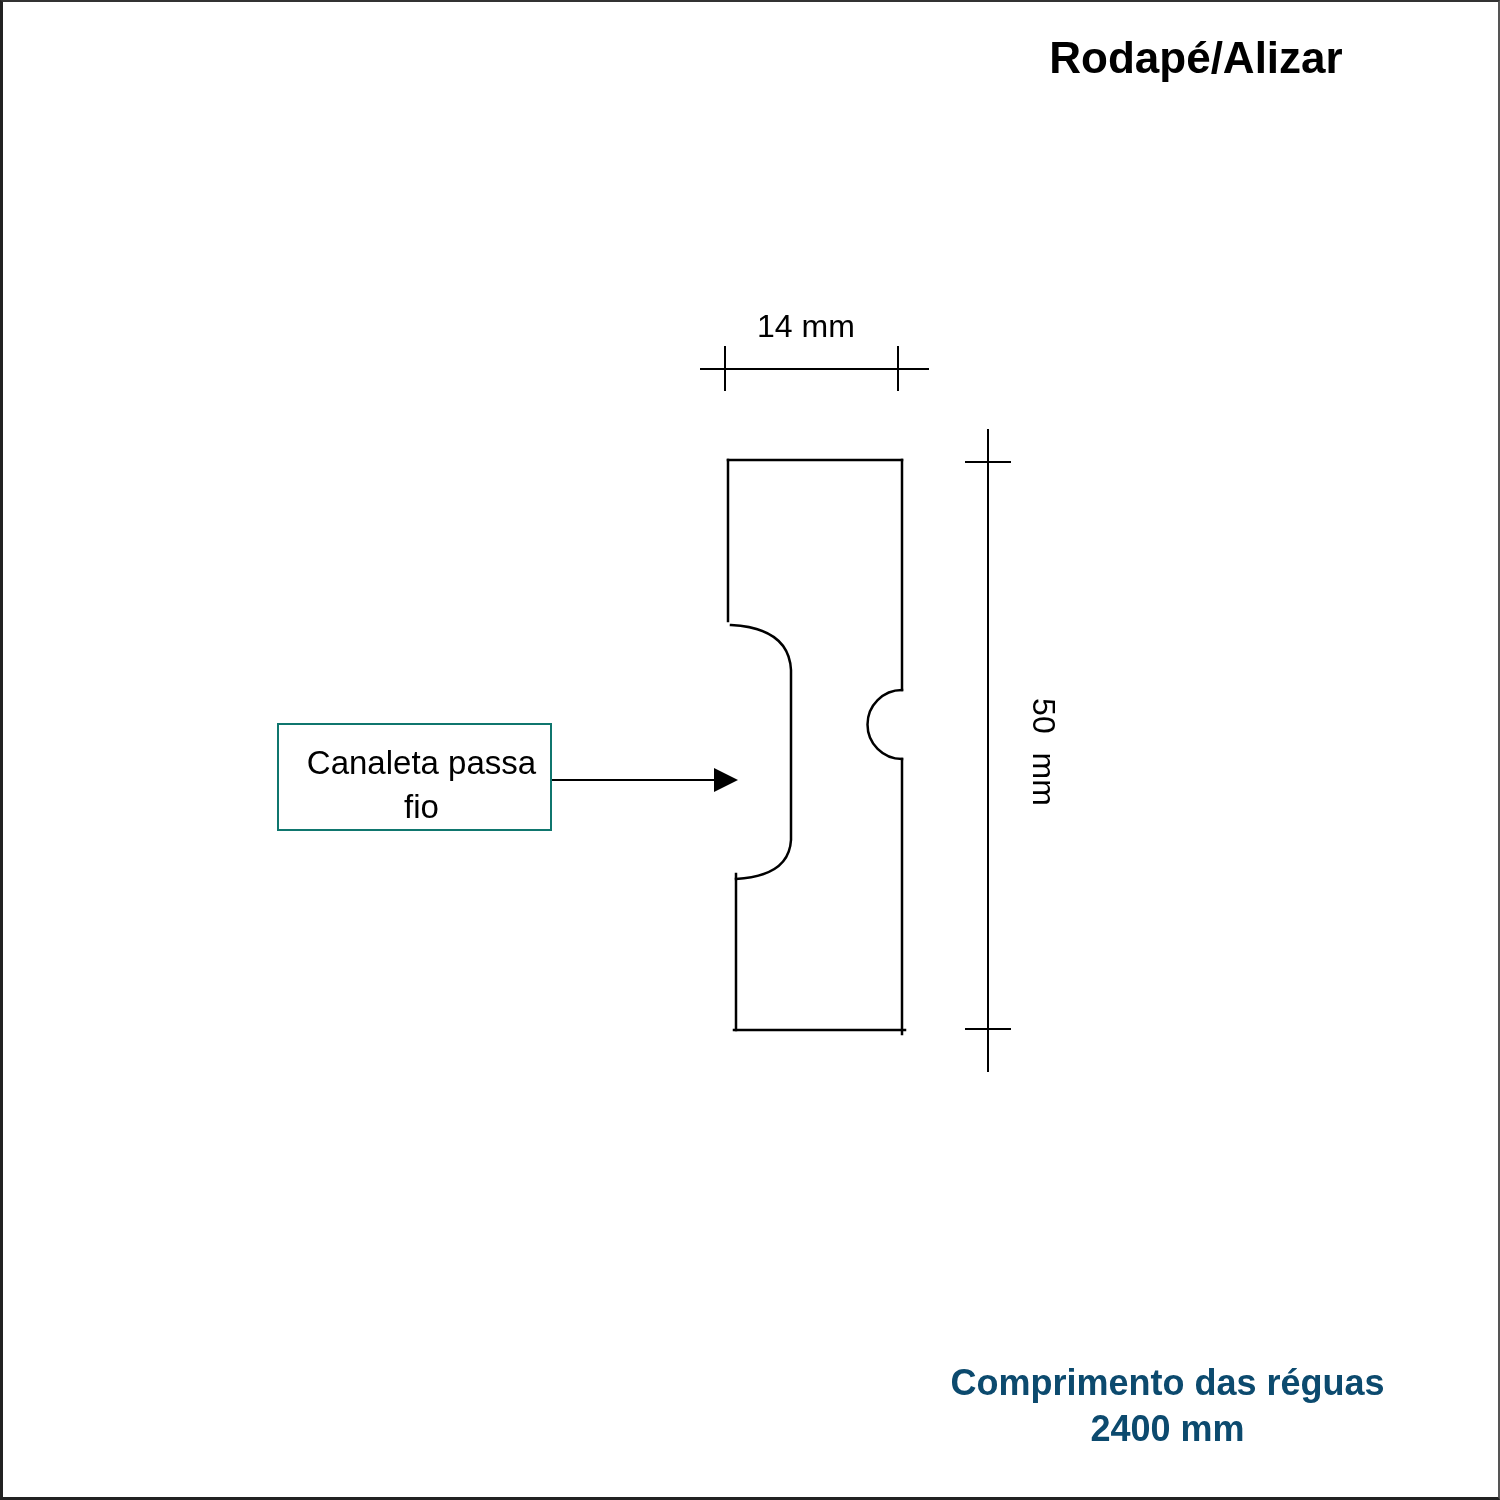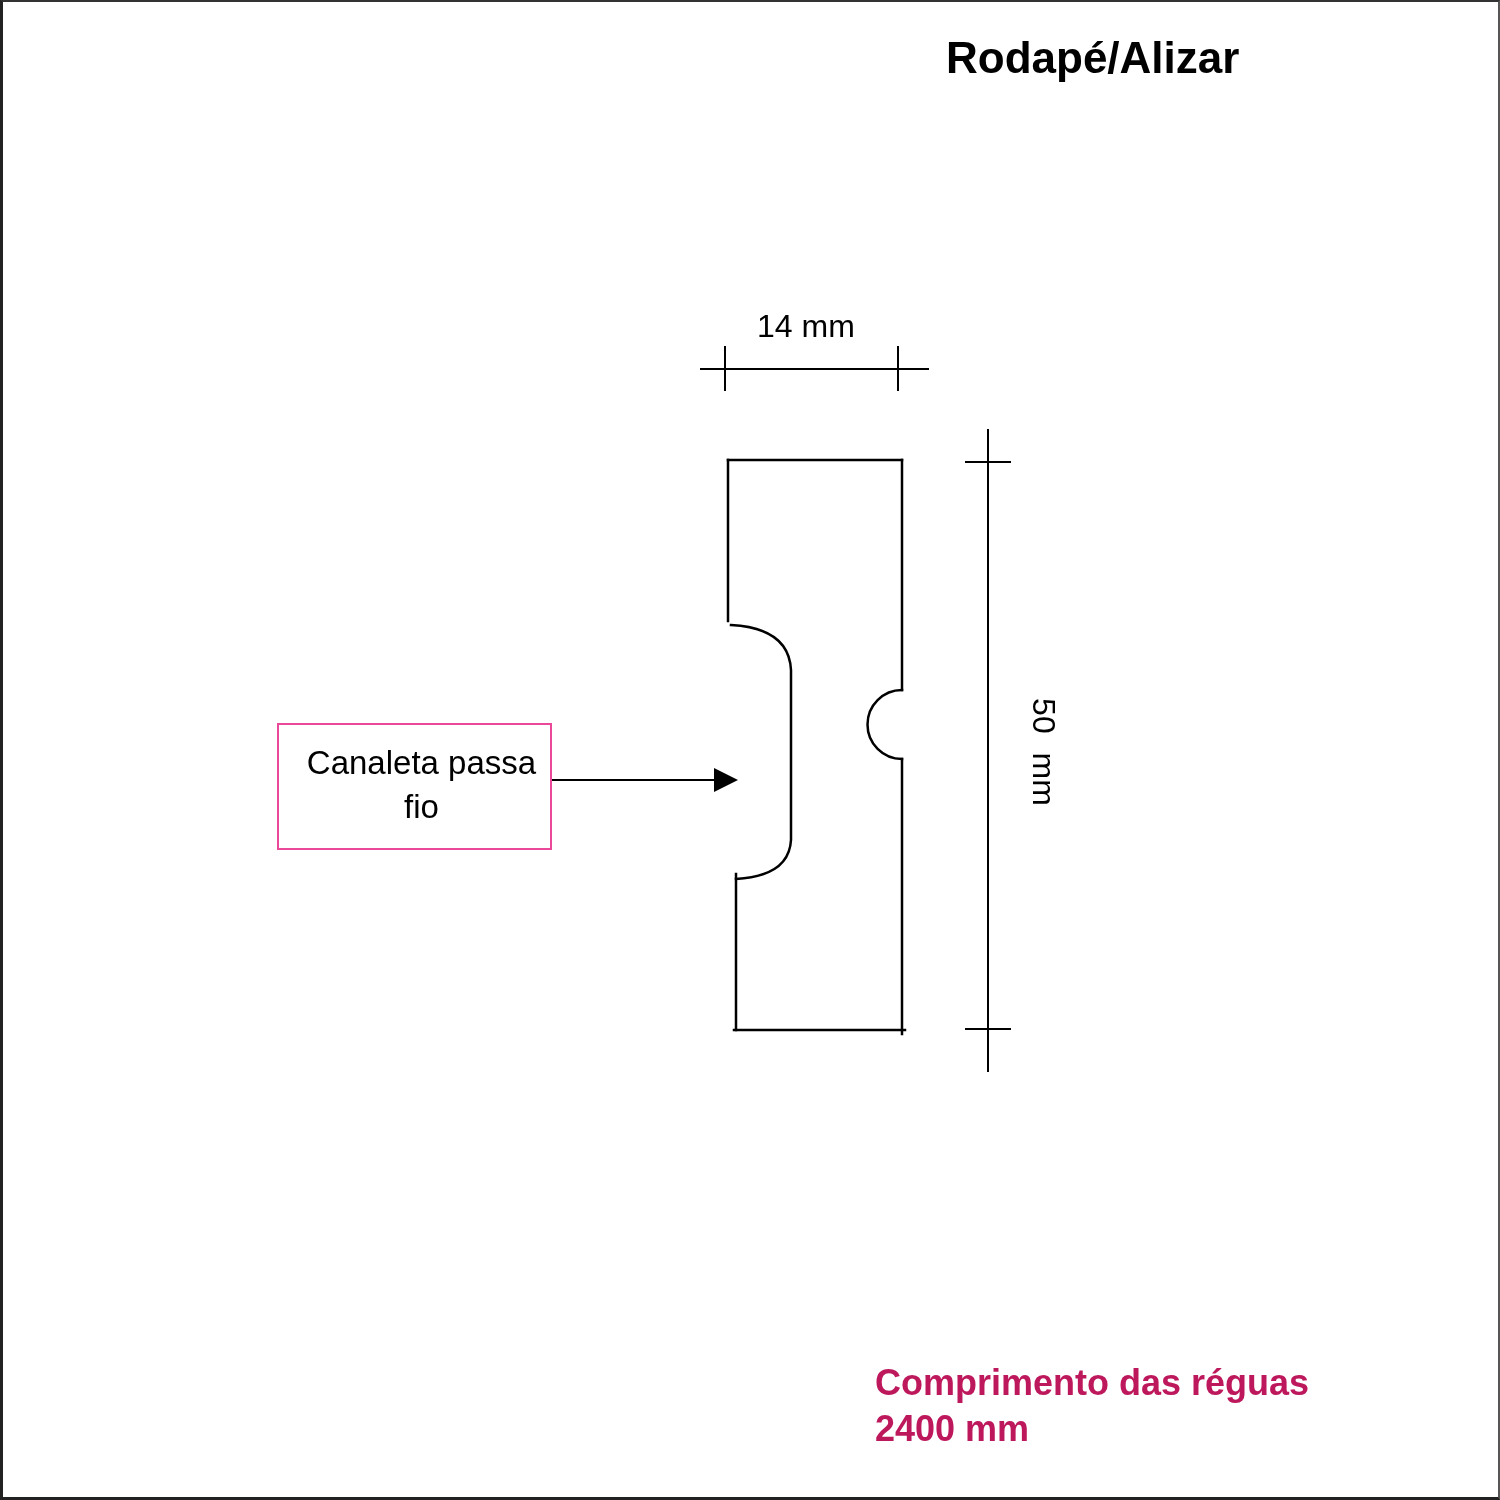--- a/index.html
+++ b/index.html
@@ -13,21 +13,21 @@
       border-left: 3px solid #222;
       border-right: 2px solid #555;
       border-bottom: 3px solid #222;
       overflow: hidden;
     }
     .title {
       position: absolute;
       top: 28px;
       right: 52px;
       width: 520px;
-      text-align: left;
+      text-align: center;
       font-family: "Liberation Sans", sans-serif;
       font-weight: bold;
       font-size: 44px;
       line-height: 55px;
       color: #000;
     }
     .title .line1 { display: block; padding-left: 20px; }
     .title .line2 { display: block; }
     svg.drawing { position: absolute; left: 0; top: 0; }
     .dim-text {
@@ -39,41 +39,41 @@
     }
     .dim-width { left: 754px; top: 306px; }
     .dim-height {
       left: 1040px; top: 750px;
       transform: translate(-50%, -50%) rotate(90deg);
       word-spacing: 10px;
     }
     .label-box {
       position: absolute;
       left: 274px; top: 721px;
-      width: 275px; height: 127px;
+      width: 275px; height: 108px;
       box-sizing: border-box;
-      border: 2px solid #ec4899;
+      border: 2px solid #0f766e;
       font-family: "Liberation Sans", sans-serif;
       font-size: 33px;
       line-height: 44px;
       text-align: center;
       padding-top: 16px;
       padding-left: 14px;
       color: #000;
     }
     .footer {
       position: absolute;
-      left: 872px; top: 1358px;
+      left: 902px; top: 1358px;
       width: 525px;
-      text-align: left;
+      text-align: center;
       font-family: "Liberation Sans", sans-serif;
       font-weight: bold;
       font-size: 36px;
       line-height: 46px;
-      color: #be185d;
+      color: #0c4a6e;
     }
     .footer span { display: block; }
   </style>
 </head>
 <body>
 
 <div class="canvas">
 
   <div class="title">
     <span class="line1">Rodapé/Alizar</span>

